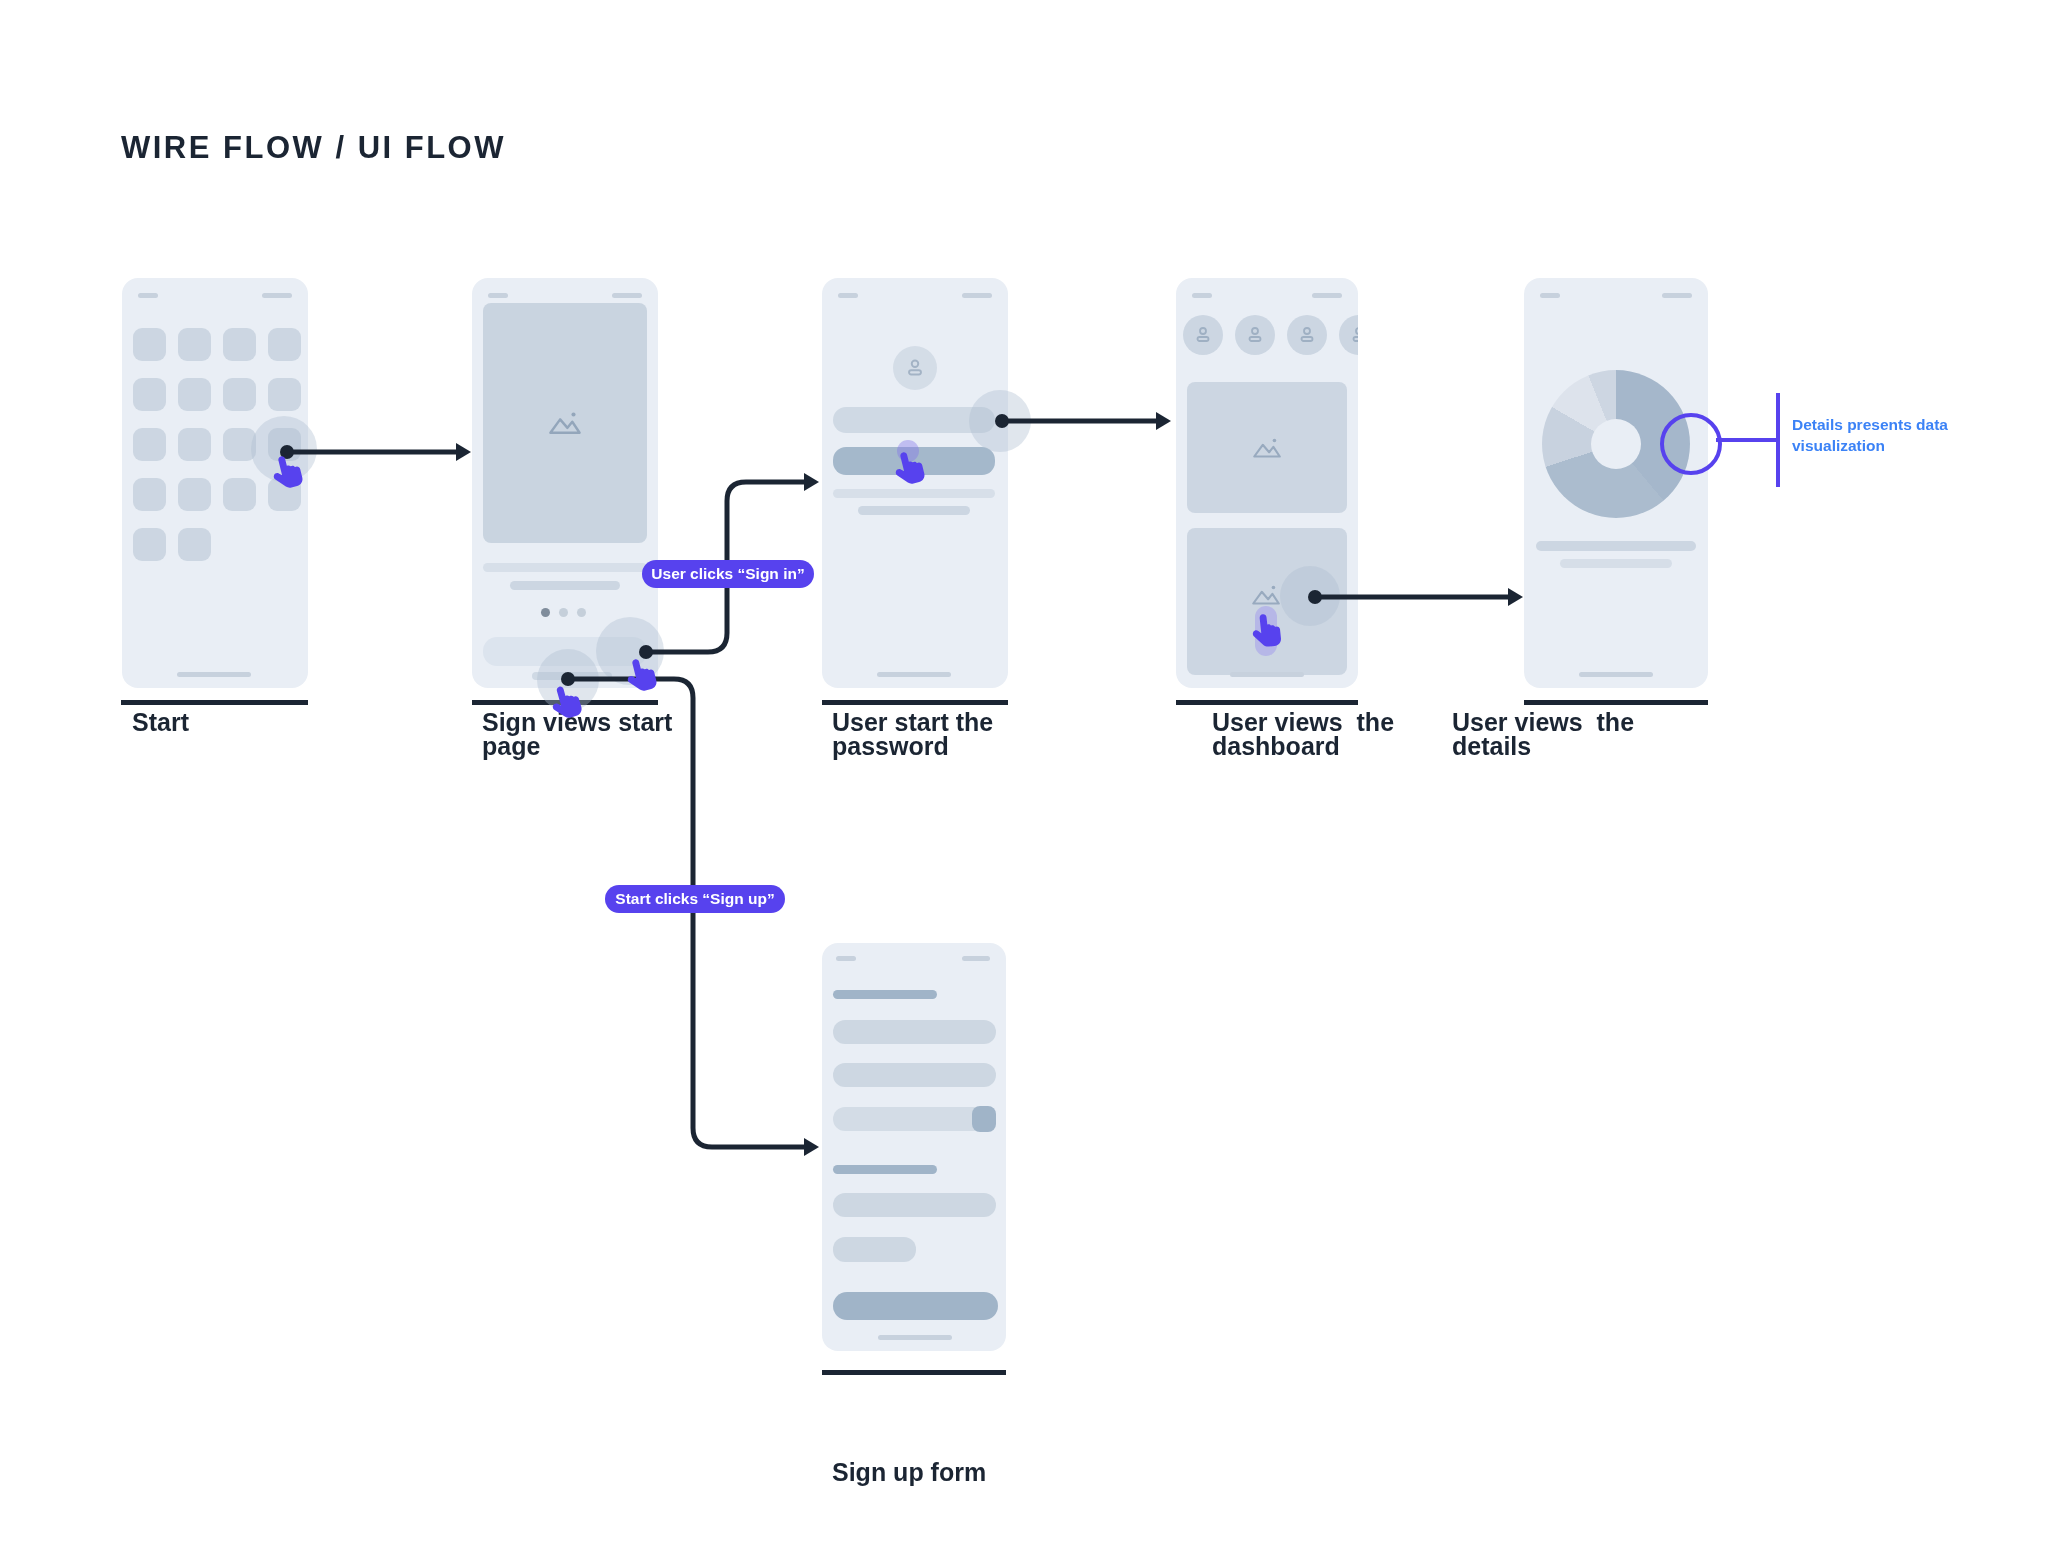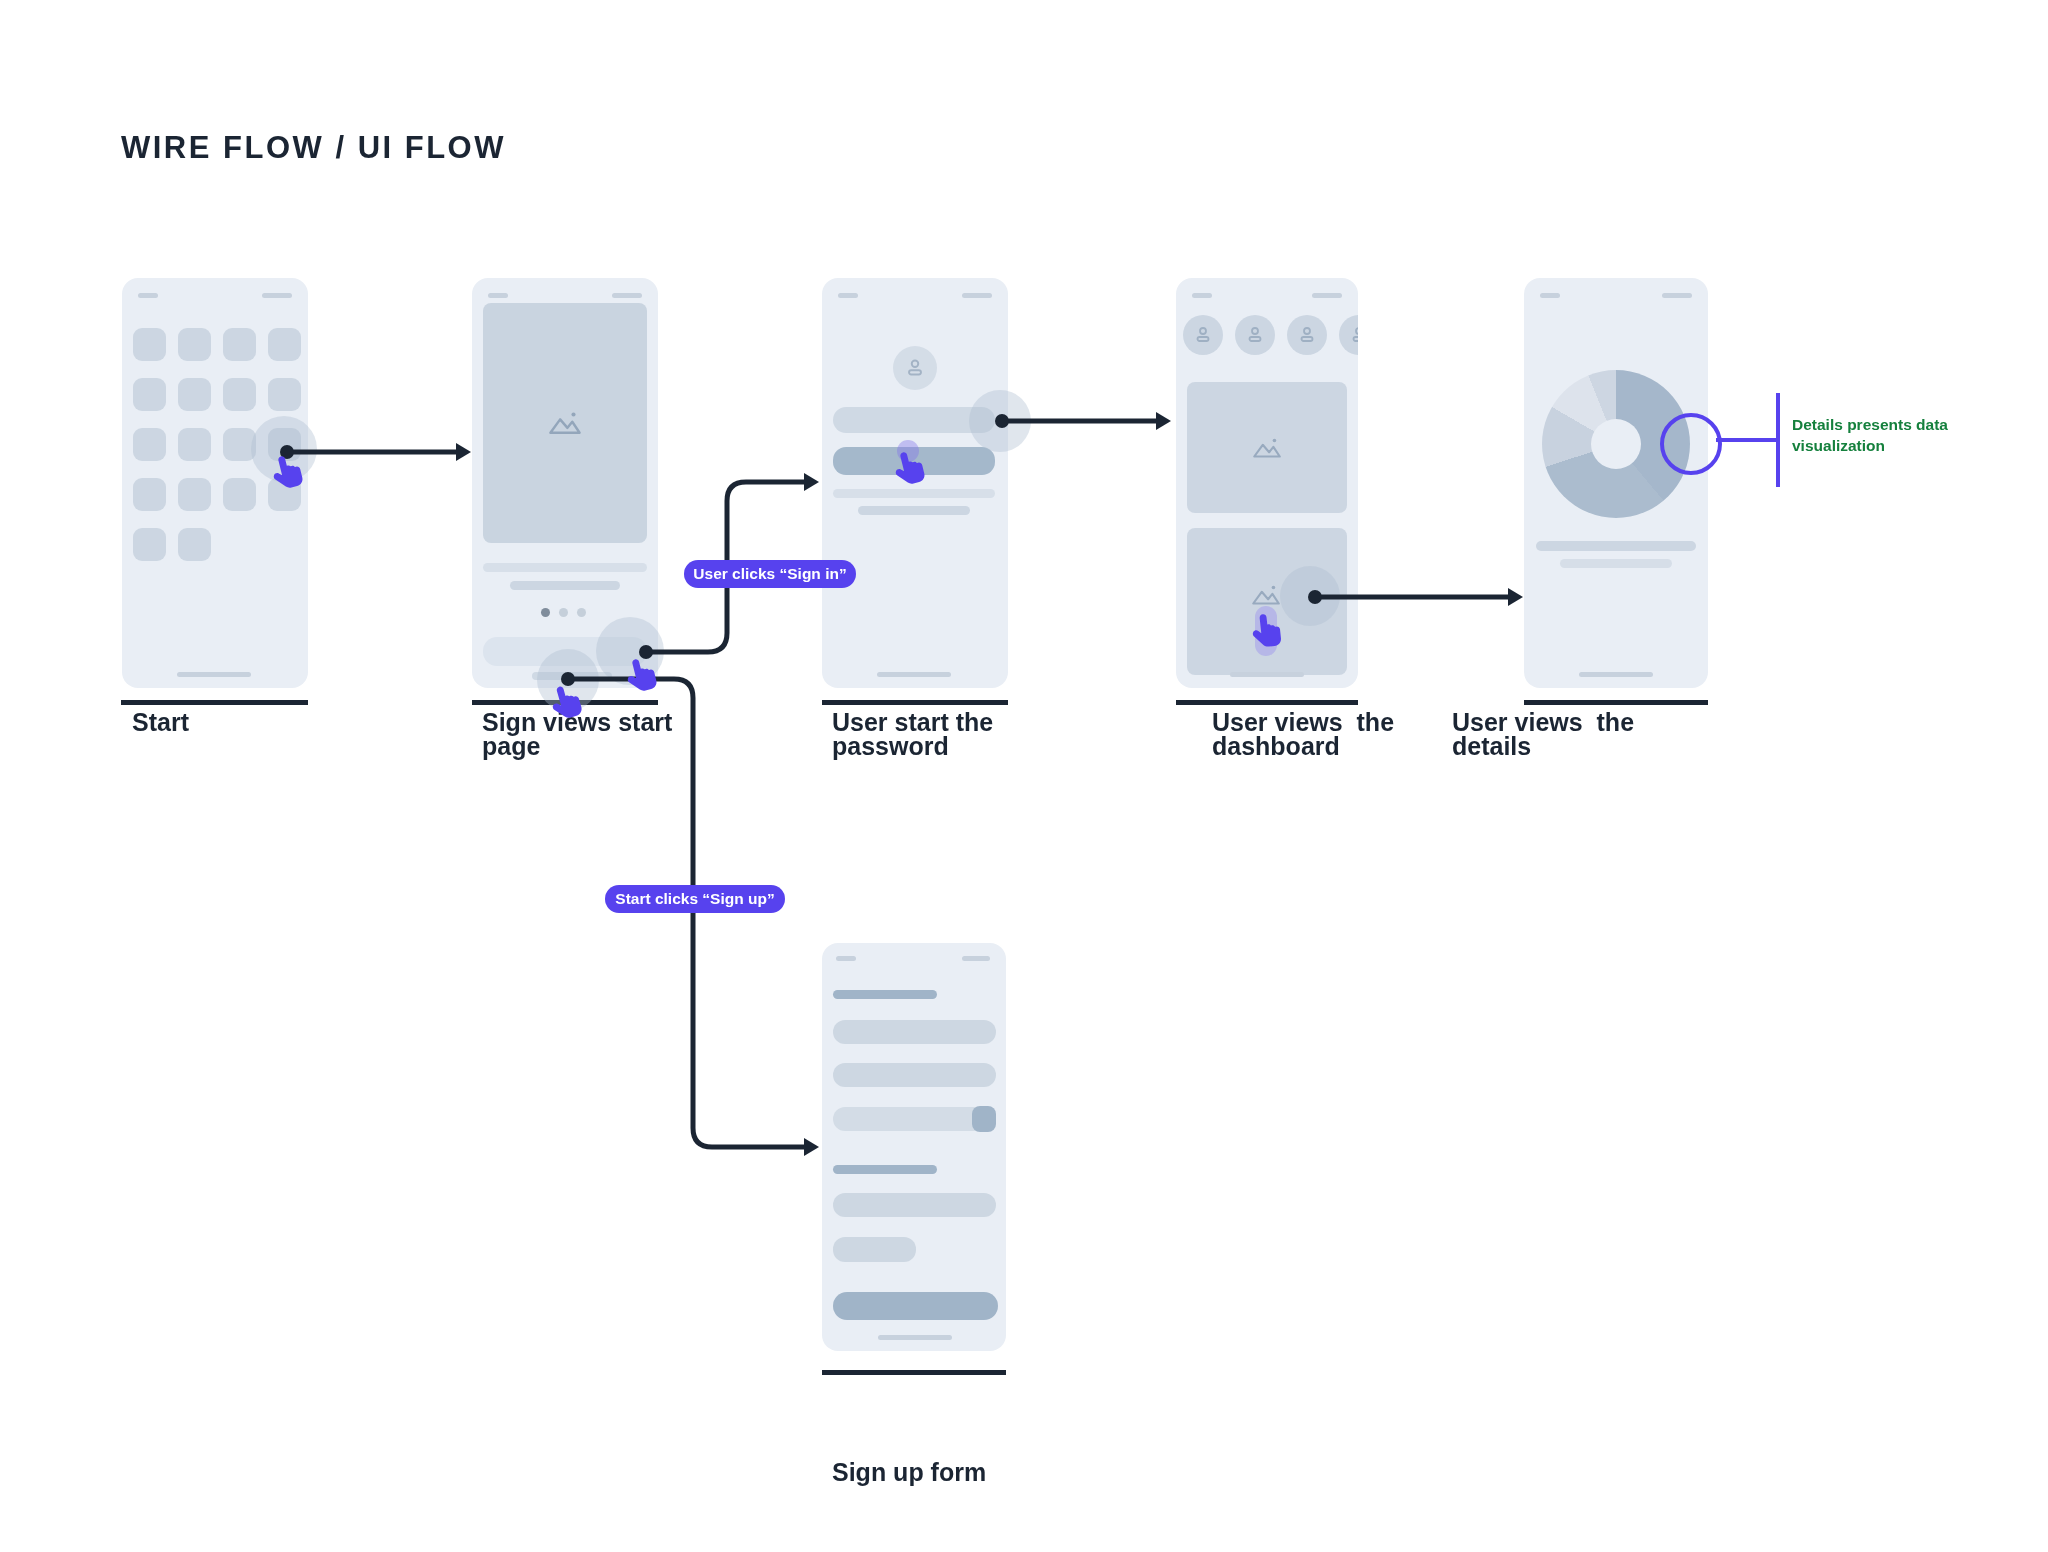--- a/index.html
+++ b/index.html
@@ -29,21 +29,21 @@
   .donut{position:absolute;left:18px;top:92px;width:148px;height:148px;border-radius:50%;
          background:conic-gradient(#a5b7cb 0deg 140deg,#abbcce 140deg 252deg,
                     #c8d2df 252deg 300deg,#dde3ec 300deg 338deg,#cdd6e2 338deg 360deg);}
   .donut::after{content:"";position:absolute;left:49px;top:49px;width:50px;height:50px;
          border-radius:50%;background:#e9eef5;}
   .ann-circle{position:absolute;left:1660px;top:413px;width:54px;height:54px;border-radius:50%;
          border:4px solid #5742ee;z-index:4;background:transparent;}
   .ann-line{position:absolute;left:1716px;top:438px;width:60px;height:4px;background:#5742ee;z-index:4;}
   .ann-bar{position:absolute;left:1776px;top:393px;width:4px;height:94px;background:#5742ee;z-index:4;}
   .ann-text{position:absolute;left:1792px;top:414px;width:220px;font-size:15.5px;line-height:21px;
-         font-weight:700;color:#15803d;white-space:pre-wrap;z-index:4;}
+         font-weight:700;color:#3b82f6;white-space:pre-wrap;z-index:4;}
   .cursor{position:absolute;z-index:5;}
   .trail{position:absolute;width:22px;height:50px;border-radius:11px;
          background:rgba(140,125,242,0.35);z-index:2;}
 </style>
 </head>
 <body>
 
 <div id="canvas">
 
   <div id="page-title">WIRE FLOW / UI FLOW</div>
@@ -209,21 +209,21 @@
       <path d="M1156 412 L1171 421 L1156 430 Z"></path>
       <path d="M1508 588 L1523 597 L1508 606 Z"></path>
       <circle cx="287" cy="452" r="7"></circle>
       <circle cx="646" cy="652" r="7"></circle>
       <circle cx="568" cy="679" r="7"></circle>
       <circle cx="1002" cy="421" r="7"></circle>
       <circle cx="1315" cy="597" r="7"></circle>
     </g>
   </svg>
 
-  <div class="pill" style="left:684px;top:560px;width:172px;">User clicks “Sign in”</div>
+  <div class="pill" style="left:642px;top:560px;width:172px;">User clicks “Sign in”</div>
   <div class="pill" style="left:605px;top:885px;width:180px;">Start clicks “Sign up”</div>
 
   <div class="ann-circle"></div>
   <div class="ann-line"></div>
   <div class="ann-bar"></div>
   <div class="ann-text">Details presents data
 visualization</div>
 
   <div class="cursor" style="left:272px;top:453px;transform:rotate(-14deg);">
     <svg width="36" height="42" viewBox="0 0 24 28">

